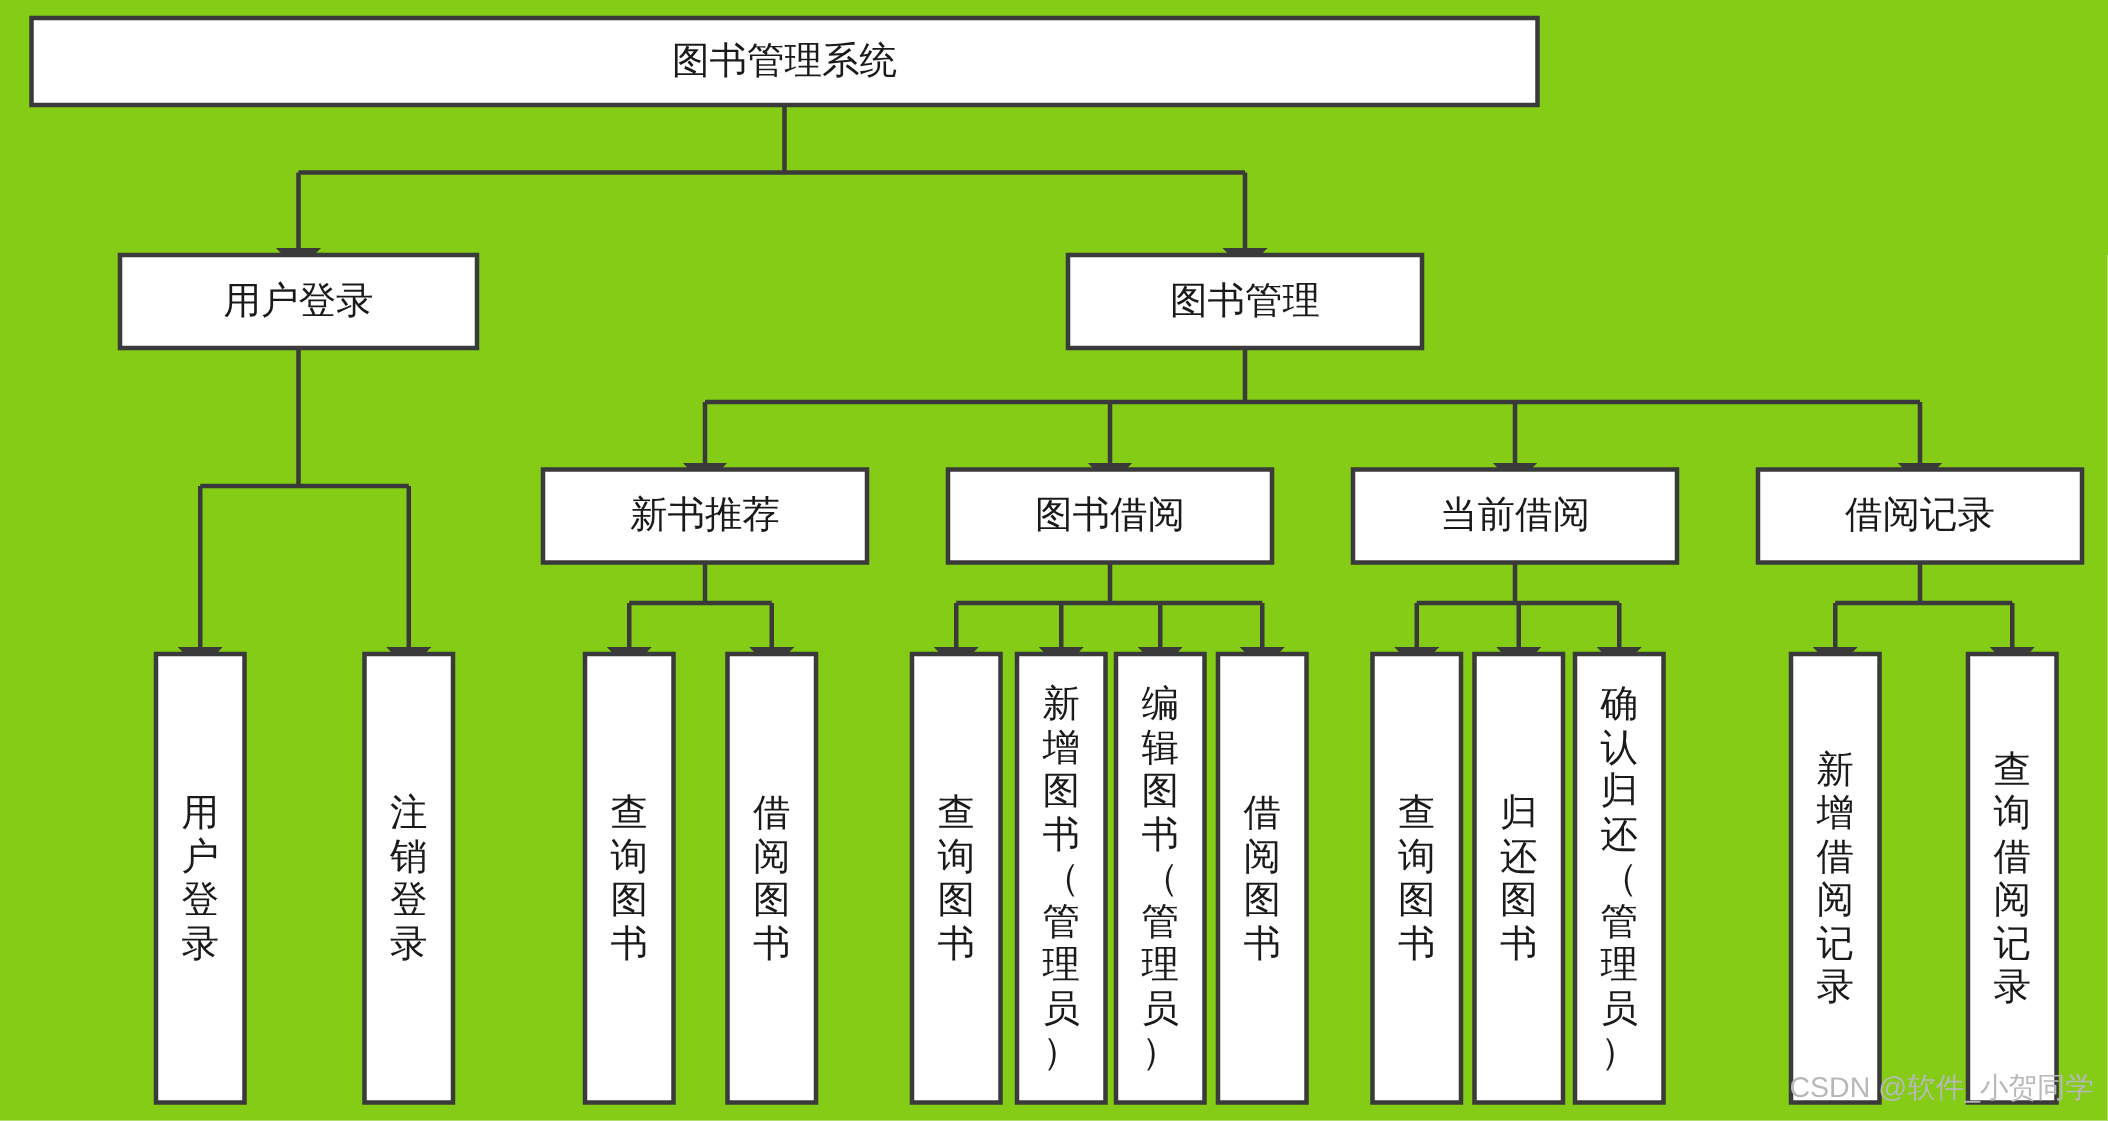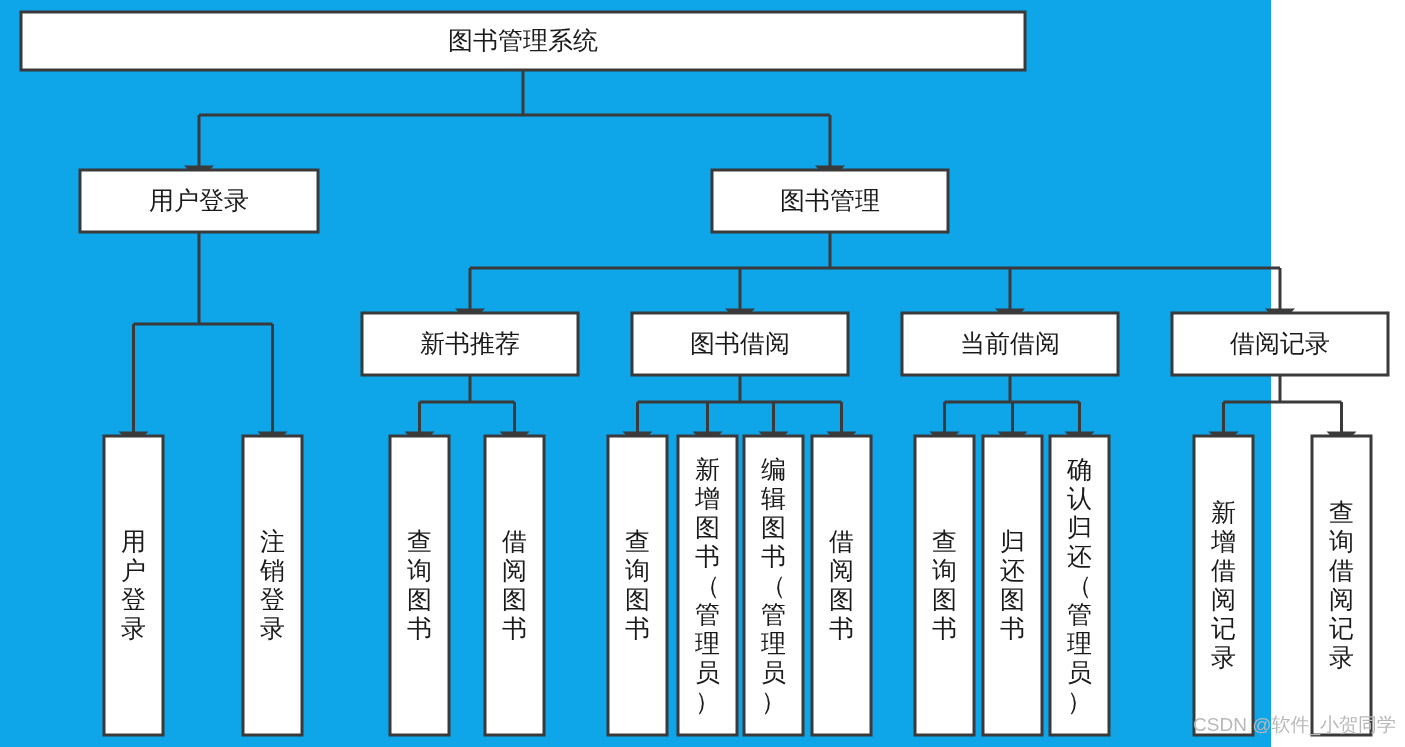--- a/index.html
+++ b/index.html
@@ -10,23 +10,23 @@
   }
   body {
     width: 1405px;
     height: 747px;
     font-family: "Liberation Sans", "DejaVu Sans", sans-serif;
     overflow: hidden;
     position: relative;
   }
   #diagram-root {
     position: relative;
-    width: 1271px;
+    width: 1405px;
     height: 747px;
-    background: #0ea5e9;
+    background: #84cc16;
   }
   svg.tree-canvas {
     position: absolute;
     left: 0;
     top: 0;
     width: 1405px;
     height: 747px;
     display: block;
   }
   .node-box {

